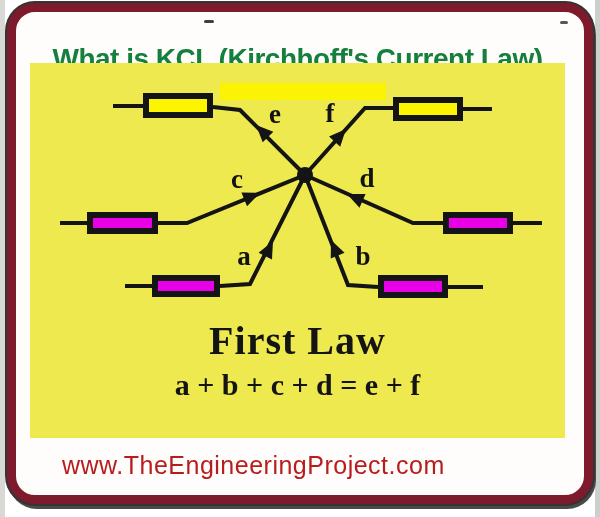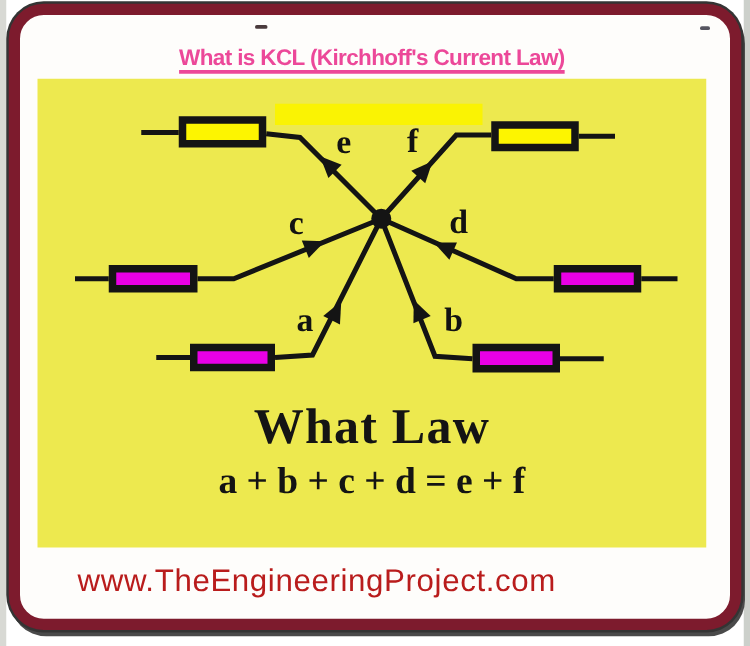--- a/index.html
+++ b/index.html
@@ -14,22 +14,22 @@
     position: absolute; left: 7px; top: 3px; width: 586px; height: 501px;
     box-sizing: border-box; background: #fefdfb;
     border: 9px solid #7d1b2d; border-radius: 28px;
     box-shadow: 0 0 0 2px #343434, 2px 4px 0 1px #4a4a4a;
   }
   .artifact { position: absolute; border-radius: 2px; }
   .dash1 { left: 204px; top: 20px; width: 10px; height: 3px; background: #4a3a3c; }
   .dash2 { left: 560px; top: 21px; width: 8px;  height: 3px; background: #565560; }
   .title {
     position: absolute; left: 30px; top: 24px; width: 535px;
-    text-align: center; font-size: 18px; font-weight: bold; letter-spacing: -0.5px;
-    color: #ec4899; text-decoration: underline; text-decoration-thickness: 3px;
+    text-align: center; font-size: 28px; font-weight: bold; letter-spacing: -0.5px;
+    color: #15803d; text-decoration: underline; text-decoration-thickness: 3px;
     text-underline-offset: 4px; white-space: nowrap;
   }
   .diagram {
     position: absolute; left: 30px; top: 63px; width: 535px; height: 375px;
     background: #ede94f;
   }
   .diagram svg { position: absolute; left: 0; top: 0; }
   .branch-label {
     position: absolute; transform: translate(-50%, -50%);
     font-family: "Liberation Serif", serif; font-weight: bold;
@@ -111,18 +111,18 @@
       <circle cx="275" cy="112" r="8" fill="#141414"></circle>
     </svg>
 
     <span class="branch-label lbl-a">a</span>
     <span class="branch-label lbl-b">b</span>
     <span class="branch-label lbl-c">c</span>
     <span class="branch-label lbl-d">d</span>
     <span class="branch-label lbl-e">e</span>
     <span class="branch-label lbl-f">f</span>
 
-    <div class="law-title">What Law</div>
+    <div class="law-title">First Law</div>
     <div class="equation">a + b + c + d = e + f</div>
   </div>
 
   <div class="site-url">www.TheEngineeringProject.com</div>
 </div>
 
 </body></html>

